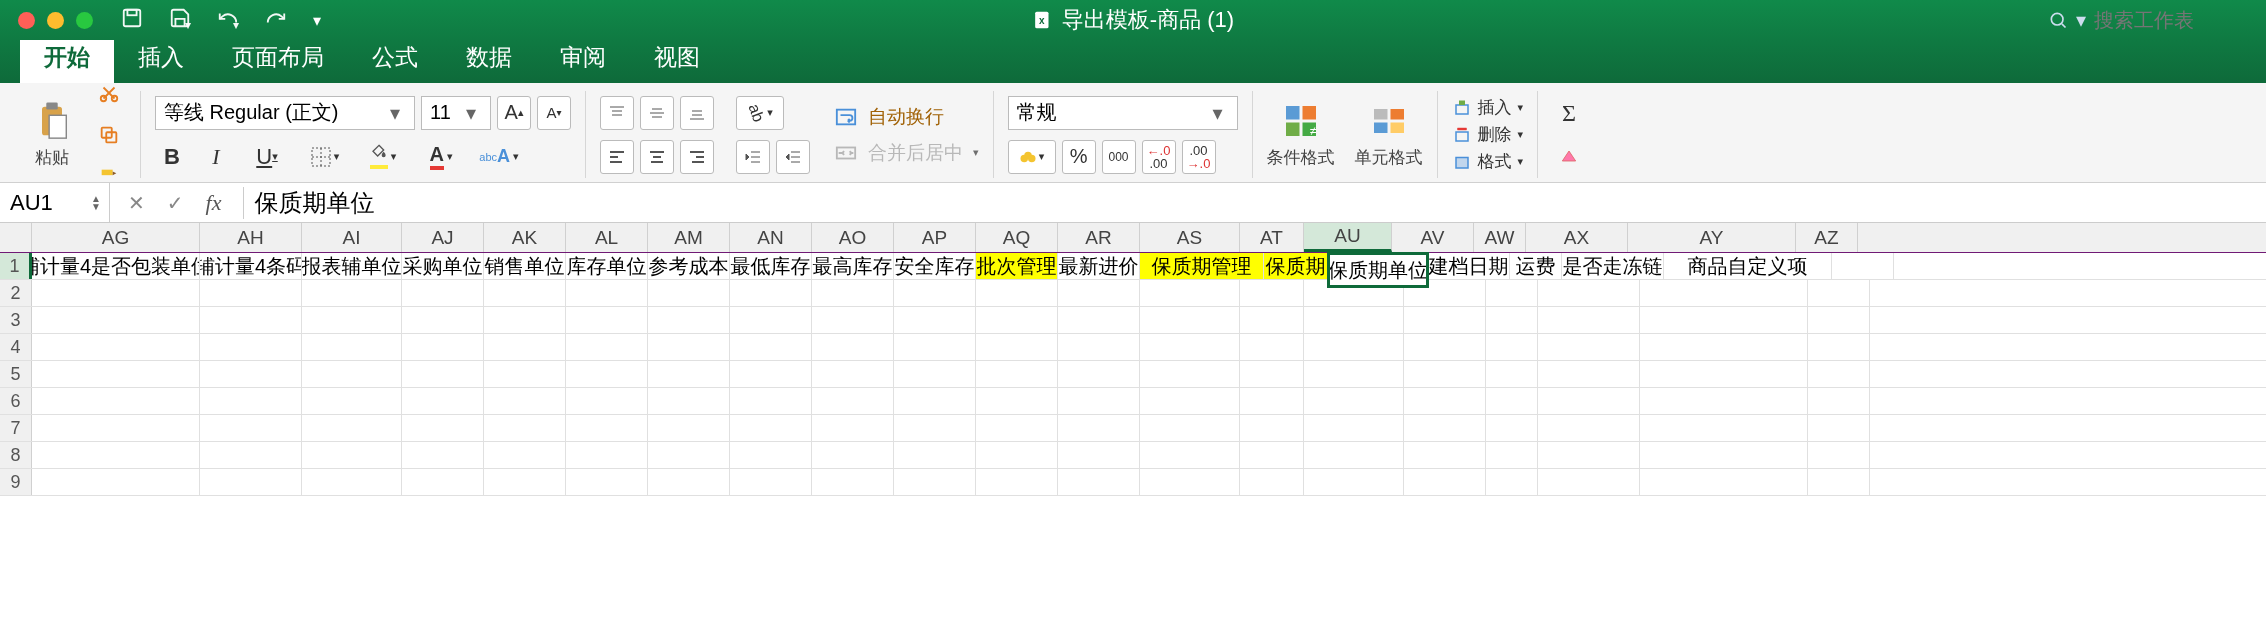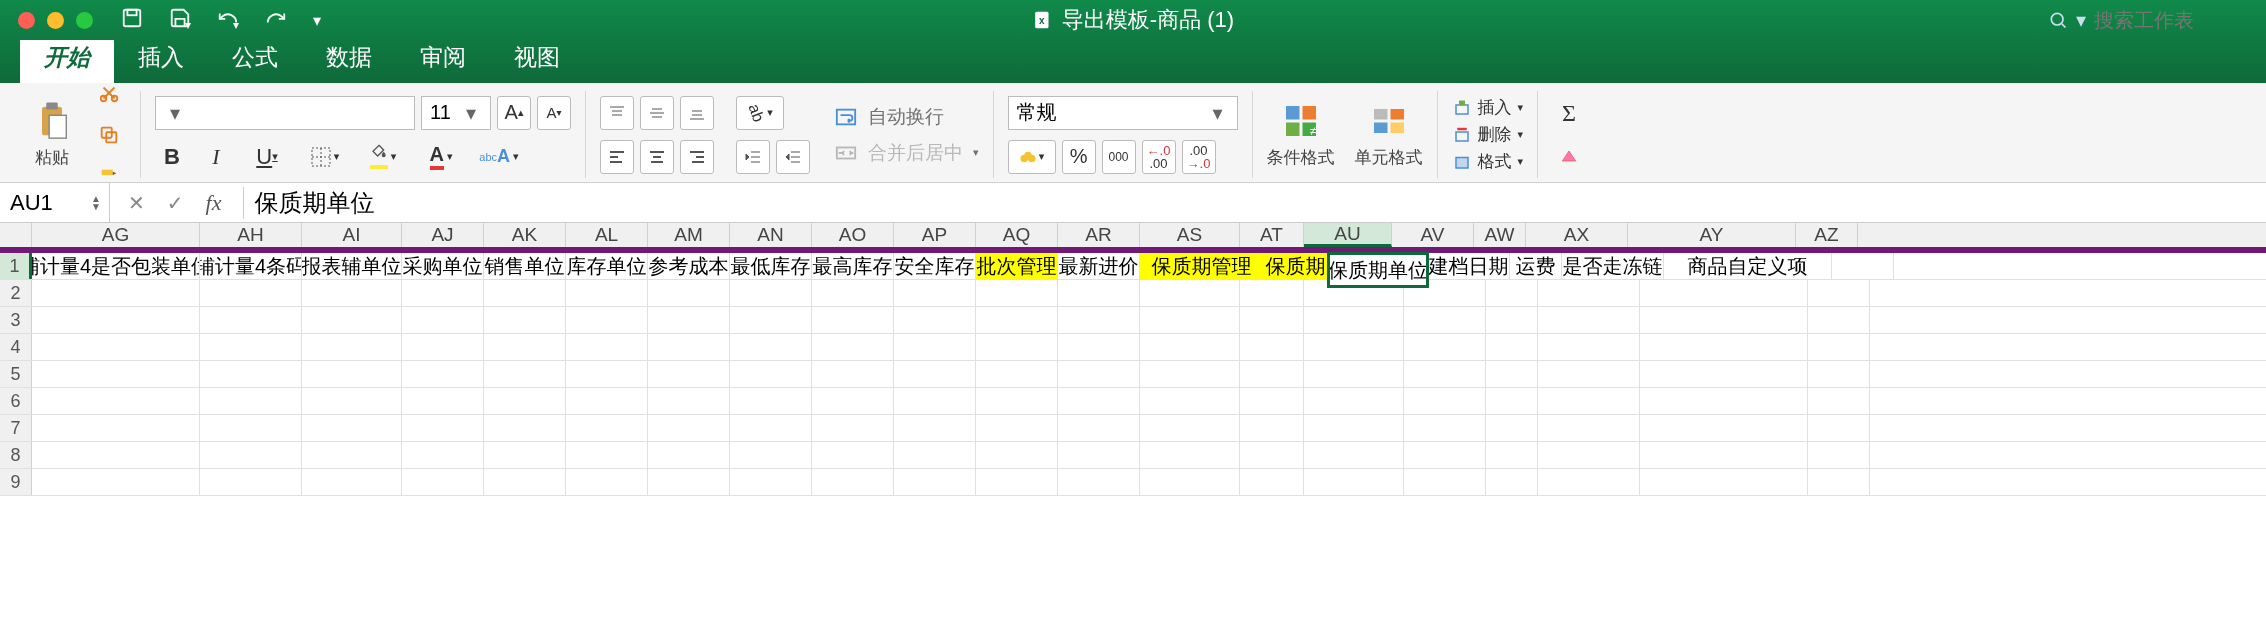--- a/index.html
+++ b/index.html
@@ -9,21 +9,21 @@
   .dot { width: 17px; height: 17px; border-radius: 50%; }
   .dot.r { background: #ff5f57; } .dot.y { background: #febc2e; } .dot.g { background: #28c840; }
   .qat { display: flex; gap: 26px; margin-left: 28px; align-items: center; }
   .qat svg, .qat span.caret { color: #fff; opacity: .95; }
   .caret { font-size: 12px; margin-left: -6px; }
   .doctitle { position: absolute; left: 50%; transform: translateX(-50%); display: flex; align-items: center; gap: 10px; font-size: 22px; }
   .search { position: absolute; right: 12px; display: flex; align-items: center; gap: 8px; color: #cde; font-size: 20px; }
   .search input { background: transparent; border: none; color: #cde; font-size: 20px; outline: none; width: 160px; }
   .tabs { height: 43px; background: linear-gradient(#0f7a42,#0e6a3a); display: flex; align-items: flex-end; padding-left: 20px; }
   .tab { padding: 8px 24px 10px; color: #fff; font-size: 23px; cursor: pointer; }
-  .tab.active { background: #fff; color: #0e6a3a; font-weight: 600; border-radius: 4px 4px 0 0; font-style: italic; }
+  .tab.active { background: #fff; color: #0e6a3a; font-weight: 600; border-radius: 4px 4px 0 0; }
   .ribbon { background: #f5f5f5; border-bottom: 1px solid #d0d0d0; display: flex; align-items: stretch; padding: 8px 6px 4px; gap: 0; height: 100px; }
   .group { display: flex; align-items: center; padding: 0 14px; border-right: 1px solid #d6d6d6; gap: 8px; }
   .group:last-child { border-right: none; }
   .bigbtn { display: flex; flex-direction: column; align-items: center; gap: 4px; font-size: 17px; color: #444; cursor: pointer; min-width: 64px; }
   .bigbtn .ic { width: 42px; height: 42px; display: flex; align-items: center; justify-content: center; }
   .row { display: flex; align-items: center; gap: 6px; }
   .col { display: flex; flex-direction: column; gap: 8px; }
   .sel { display: flex; align-items: center; border: 1px solid #bbb; background: #fff; height: 34px; padding: 0 8px; font-size: 20px; }
   .sel .dd { width: 22px; text-align: center; color: #666; }
   .ibtn { width: 34px; height: 34px; border: 1px solid transparent; display: flex; align-items: center; justify-content: center; cursor: pointer; border-radius: 3px; color: #333; }
@@ -33,21 +33,21 @@
   .underline-r { border-bottom: 4px solid #e53935; }
   .lbl { font-size: 19px; color: #888; }
   .fxbar { height: 40px; border-bottom: 1px solid #ccc; display: flex; align-items: center; background: #fff; }
   .namebox { width: 110px; height: 100%; border-right: 1px solid #ccc; display: flex; align-items: center; padding-left: 10px; font-size: 22px; }
   .spin { width: 18px; display: flex; flex-direction: column; align-items: center; color: #666; margin-right: 4px; }
   .spin span { font-size: 10px; line-height: 8px; cursor: pointer; }
   .fxctl { display: flex; align-items: center; gap: 22px; padding: 0 18px; color: #888; }
   .fxlabel { font-style: italic; font-family: 'Times New Roman', serif; font-size: 22px; color: #555; }
   .fxval { font-size: 24px; padding-left: 10px; border-left: 1px solid #ccc; margin-left: 4px; }
   .grid { display: block; }
-  .colheads { display: flex; background: #f0f0f0; border-bottom: 6px solid #701a75; height: 30px; }
+  .colheads { display: flex; background: #f0f0f0; border-bottom: 1px solid #701a75; height: 30px; }
   .rowhead { width: 32px; min-width: 32px; border-right: 1px solid #d0d0d0; display: flex; align-items: center; justify-content: center; font-size: 18px; color: #555; background: #f0f0f0; }
   .ch { border-right: 1px solid #d0d0d0; display: flex; align-items: center; justify-content: center; font-size: 19px; color: #444; }
   .ch.active { background: #d4e8d9; border-bottom: 3px solid #0e6a3a; }
   .datarow { display: flex; height: 27px; border-bottom: 1px solid #e0e0e0; }
   .datarow .rowhead.active { background: #d4e8d9; border-right: 3px solid #0e6a3a; }
   .cell { border-right: 1px solid #e0e0e0; display: flex; align-items: center; justify-content: center; font-size: 20px; color: #000; overflow: hidden; white-space: nowrap; }
   .cell.hl { background: #ffff00; }
   .cell.sel { outline: 3px solid #0e6a3a; outline-offset: -2px; z-index: 2; background: #fff; border: none; }
   .cellbtns { display: flex; flex-direction: column; gap: 4px; font-size: 17px; }
   .cellbtns .r { display: flex; align-items: center; gap: 6px; cursor: pointer; color: #333; }
@@ -93,20 +93,21 @@
         <line x1="21" y1="21" x2="16.65" y2="16.65"></line>
       </svg>
     <span style="color:#cde">▾</span>
     <input placeholder="搜索工作表" style="">
   </div>
 </div>
 
 <div class="tabs" id="tabs">
     <div class="tab active">开始</div>
     <div class="tab">插入</div>
+    <div class="tab">页面布局</div>
     <div class="tab">公式</div>
     <div class="tab">数据</div>
     <div class="tab">审阅</div>
     <div class="tab">视图</div>
   </div>
 
 <div class="ribbon">
 
   <div class="group">
     <div class="bigbtn">
@@ -140,20 +141,21 @@
             <path d="M16 6l4 2-4 2z" fill="#8b5a2b"></path>
           </svg>
         </div>
     </div>
   </div>
 
   <div class="group">
     <div class="col" style="gap:10px">
       <div class="row">
         <div class="sel" style="width:260px">
+            <span style="flex:1">等线 Regular (正文)</span>
             <span class="dd">▾</span>
           </div>
         <div class="sel" style="width:70px">
             <span style="flex:1">11</span>
             <span class="dd">▾</span>
           </div>
         <div class="ibtn box" style="font-size:20px">A<span style="font-size:11px">▴</span></div>
         <div class="ibtn box" style="font-size:15px">A<span style="font-size:10px">▾</span></div>
       </div>
       <div class="row" style="gap:10px">
@@ -259,21 +261,21 @@
             </svg>
           </div>
       </div>
     </div>
     <div class="col" style="gap:10px;margin-left:16px">
       <div class="row" style="gap:10px;cursor:pointer">
         <svg width="24" height="22" viewBox="0 0 24 24" fill="none" stroke="#4a90d9" stroke-width="2">
             <rect x="2" y="4" width="20" height="16"></rect>
             <path d="M6 10h10a3 3 0 010 6h-2m0 0l2-2m-2 2l2 2"></path>
           </svg>
-        <span class="lbl" style="color:#737373">自动换行</span>
+        <span class="lbl" style="color:#a16207">自动换行</span>
       </div>
       <div class="row" style="gap:10px;cursor:pointer;opacity:.55">
         <svg width="24" height="22" viewBox="0 0 24 24" fill="none" stroke="#888" stroke-width="2">
             <rect x="2" y="6" width="20" height="12"></rect>
             <path d="M8 12H4m12 0h4M8 12l2-2m-2 2l2 2m8-2l-2-2m2 2l-2 2"></path>
           </svg>
         <span class="lbl">合并后居中</span>
         <span style="font-size:11px">▾</span>
       </div>
     </div>

